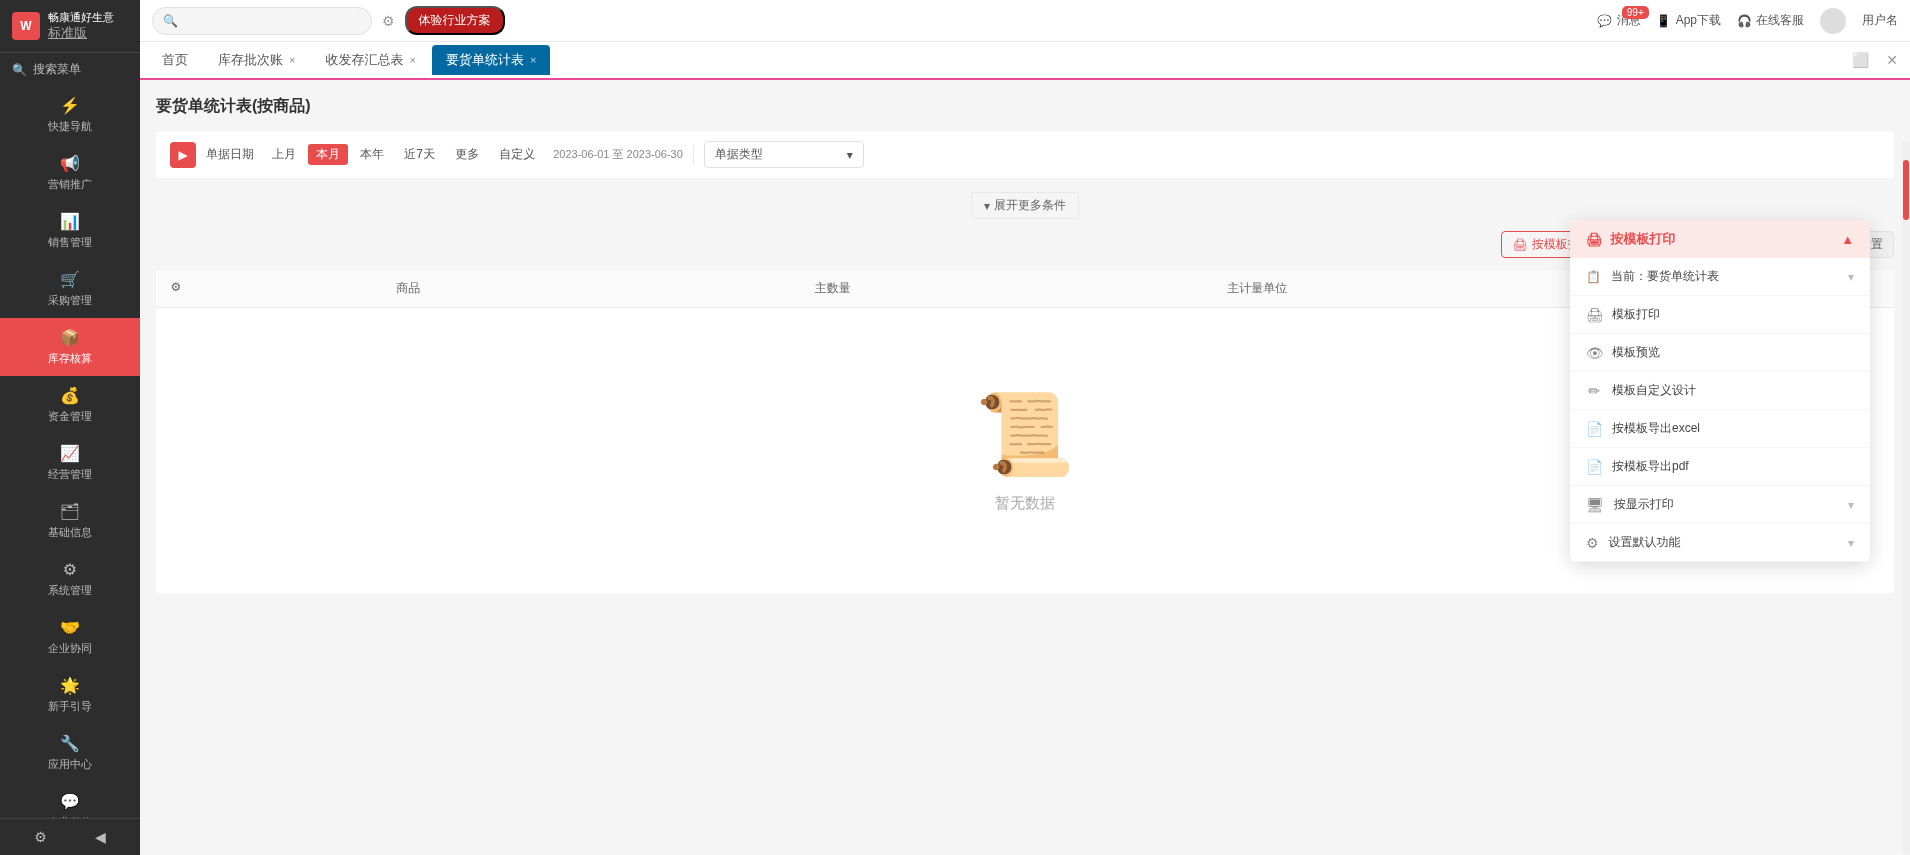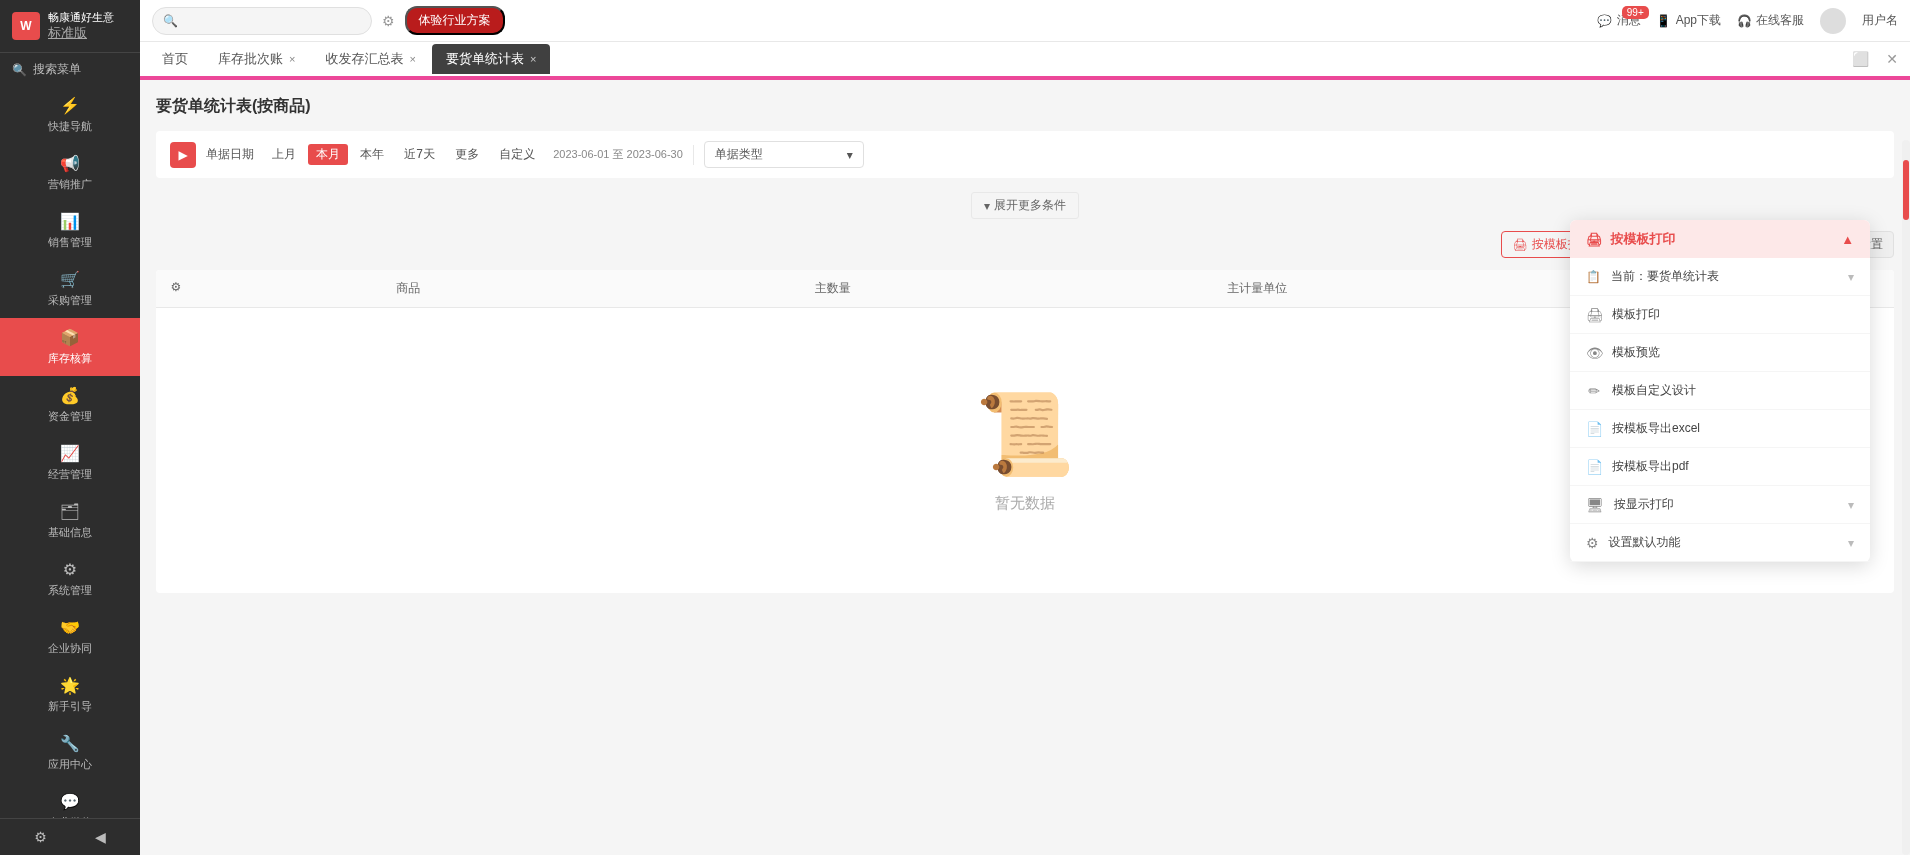--- a/index.html
+++ b/index.html
@@ -26,23 +26,23 @@
     .topbar { height: 42px; background: #fff; display: flex; align-items: center; padding: 0 12px; gap: 10px; border-bottom: 1px solid #e8e8e8; flex-shrink: 0; }
     .topbar-search { flex: 1; max-width: 220px; height: 28px; background: #f5f5f5; border: 1px solid #e0e0e0; border-radius: 14px; display: flex; align-items: center; padding: 0 10px; gap: 6px; color: #999; font-size: 12px; }
     .topbar-gear { color: #999; cursor: pointer; font-size: 14px; }
     .topbar-promo { background: #b91c1c; color: white; border-radius: 12px; padding: 4px 12px; font-size: 12px; cursor: pointer; white-space: nowrap; }
     .topbar-right { margin-left: auto; display: flex; align-items: center; gap: 16px; }
     .topbar-right-item { display: flex; align-items: center; gap: 4px; color: #555; font-size: 12px; cursor: pointer; position: relative; }
     .badge { background: #e84c4c; color: white; border-radius: 5px; padding: 1px 5px; font-size: 10px; position: absolute; top: -6px; right: -8px; }
     .topbar-avatar { width: 26px; height: 26px; background: #ddd; border-radius: 50%; }
 
     
-    .tabs-bar { height: 38px; background: #fff; display: flex; align-items: center; padding: 0 8px; border-bottom: 4px solid #ec4899; flex-shrink: 0; gap: 2px; }
+    .tabs-bar { height: 38px; background: #fff; display: flex; align-items: center; padding: 0 8px; border-bottom: 2px solid #ec4899; flex-shrink: 0; gap: 2px; }
     .tab { padding: 6px 14px; font-size: 13px; color: #555; cursor: pointer; border-radius: 4px 4px 0 0; display: flex; align-items: center; gap: 6px; white-space: nowrap; }
-    .tab.active { background: #404040; color: #fff; }
+    .tab.active { background: #0369a1; color: #fff; }
     .tab-close { font-size: 11px; opacity: 0.7; cursor: pointer; }
     .tabs-actions { margin-left: auto; display: flex; gap: 8px; }
     .tabs-action-btn { font-size: 14px; color: #999; cursor: pointer; padding: 4px; }
 
     
     .page { flex: 1; overflow: auto; padding: 16px; position: relative; }
     .page-title { font-size: 16px; font-weight: bold; color: #333; margin-bottom: 14px; }
 
     
     .filter-bar { background: #fff; border-radius: 4px; padding: 10px 14px; margin-bottom: 10px; display: flex; align-items: center; gap: 10px; flex-wrap: wrap; }

